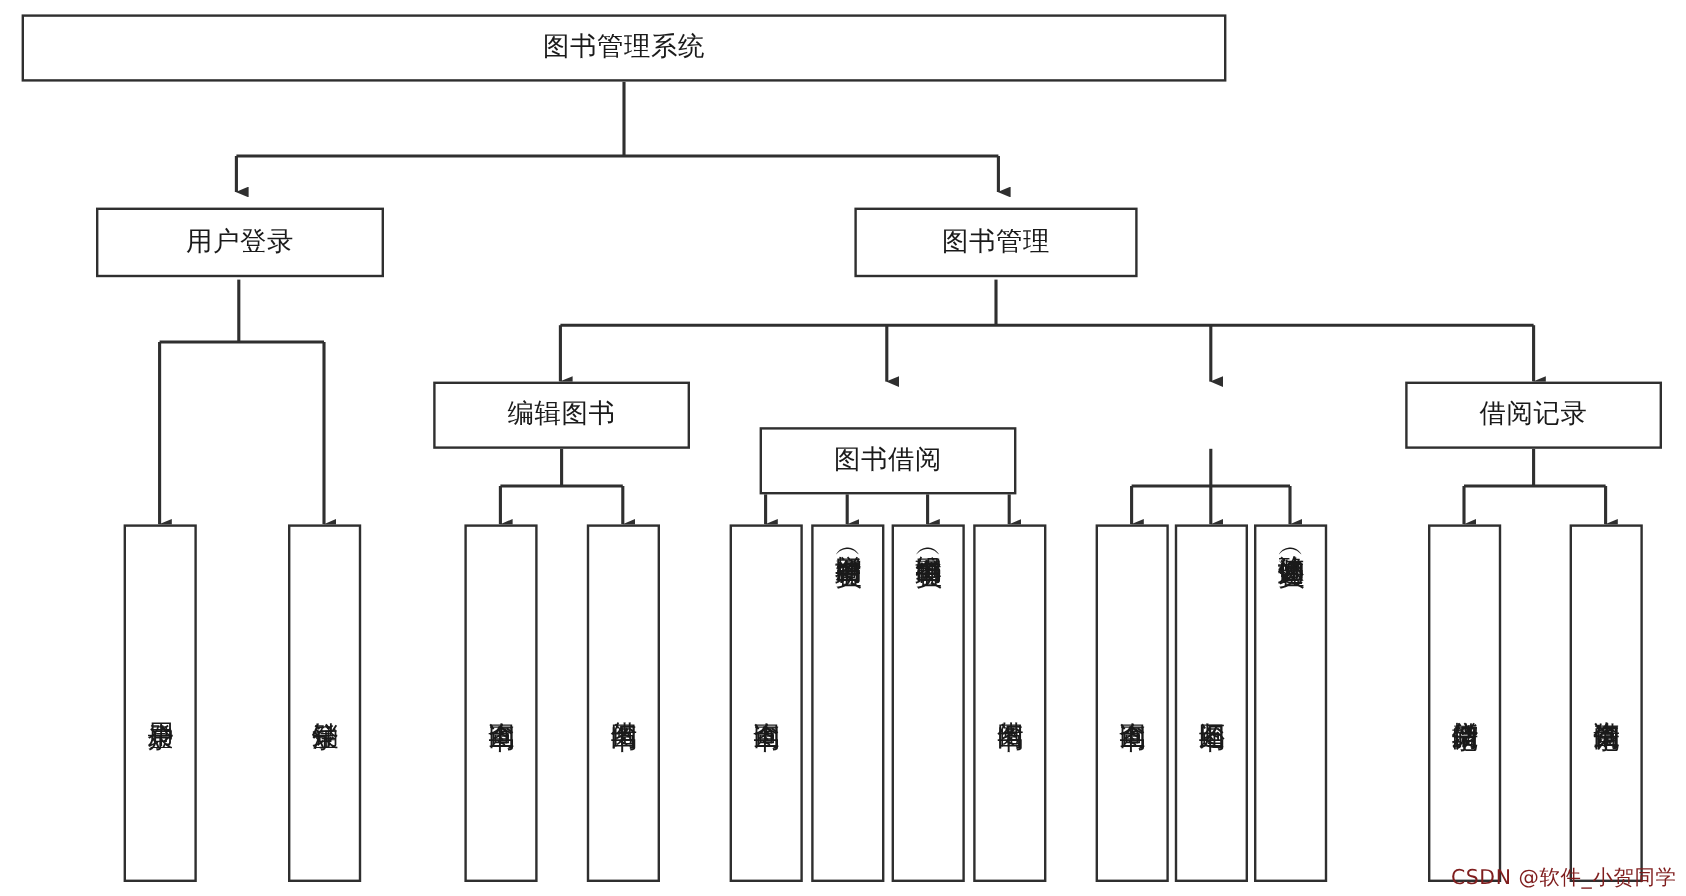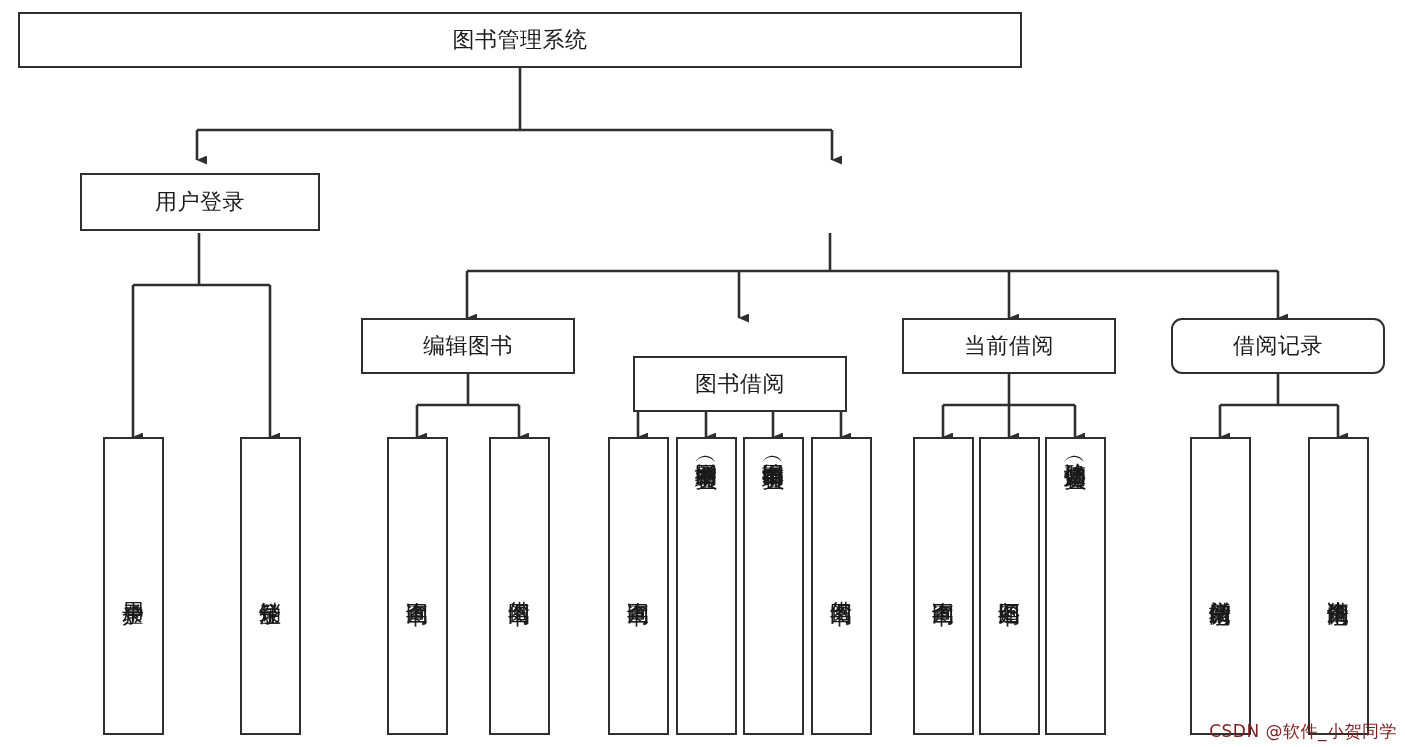--- a/index.html
+++ b/index.html
@@ -126,31 +126,31 @@
     </g>
   </svg>
 
   <div class="node" style="left:18px; top:12px; width:1004px; height:56px;">
     <span class="node-label">图书管理系统</span>
   </div>
 
   <div class="node" style="left:80px; top:173px; width:240px; height:58px;">
     <span class="node-label">用户登录</span>
   </div>
+  <div class="node" style="left:712px; top:173px; width:236px; height:58px;">
+    <span class="node-label">图书管理</span>
+  </div>
 
   <div class="node" style="left:361px; top:318px; width:214px; height:56px;">
     <span class="node-label">编辑图书</span>
   </div>
   <div class="node" style="left:633px; top:318px; width:214px; height:56px;margin-top:38px;">
     <span class="node-label">图书借阅</span>
   </div>
-  <div class="node" style="left:902px; top:318px; width:214px; height:56px;">
-    <span class="node-label">当前借阅</span>
-  </div>
-  <div class="node" style="left:1171px; top:318px; width:214px; height:56px;border-radius:11px;">
+  <div class="node" style="left:1171px; top:318px; width:214px; height:56px;">
     <span class="node-label">借阅记录</span>
   </div>
 
   <div class="node leaf centered" style="left:103px; top:437px; width:61px; height:298px;">
     <span class="node-label">用户登录</span>
   </div>
   <div class="node leaf centered" style="left:240px; top:437px; width:61px; height:298px;">
     <span class="node-label">注销登录</span>
   </div>
 

